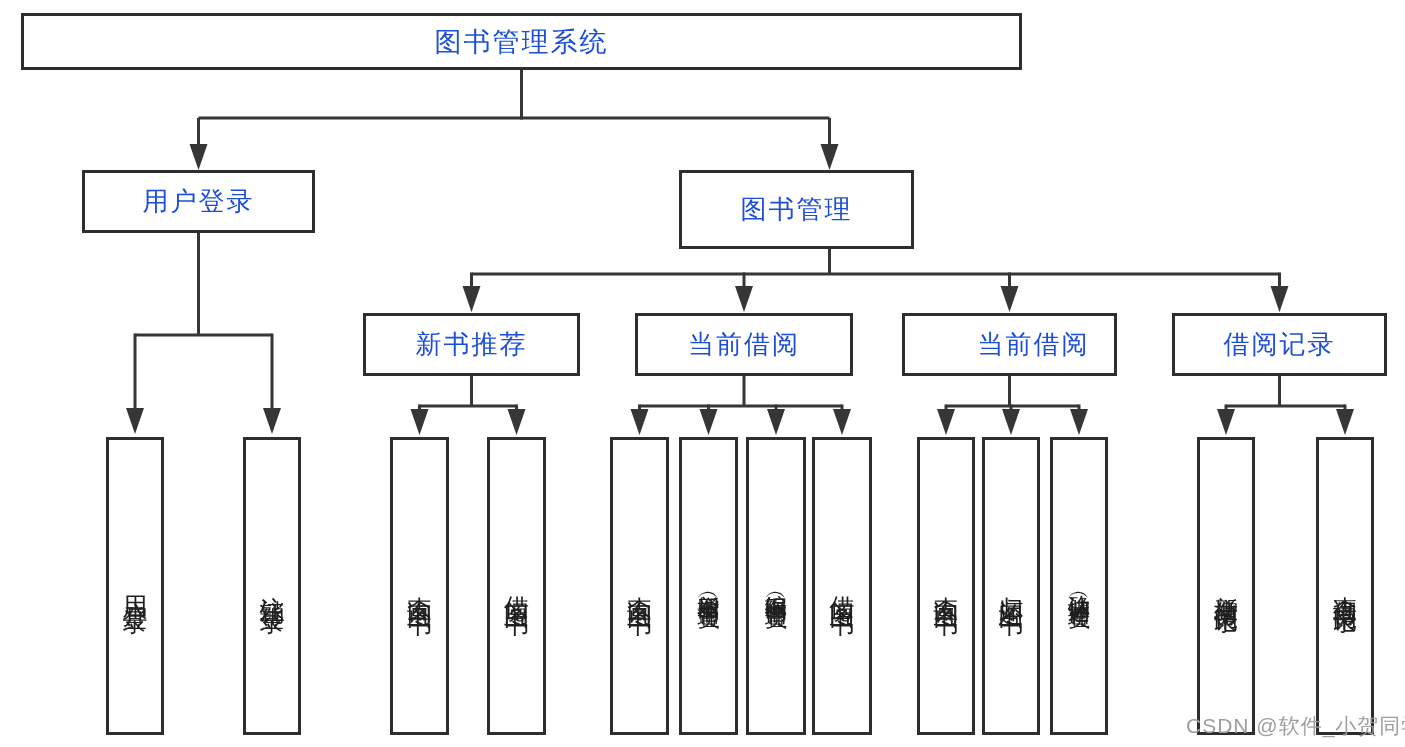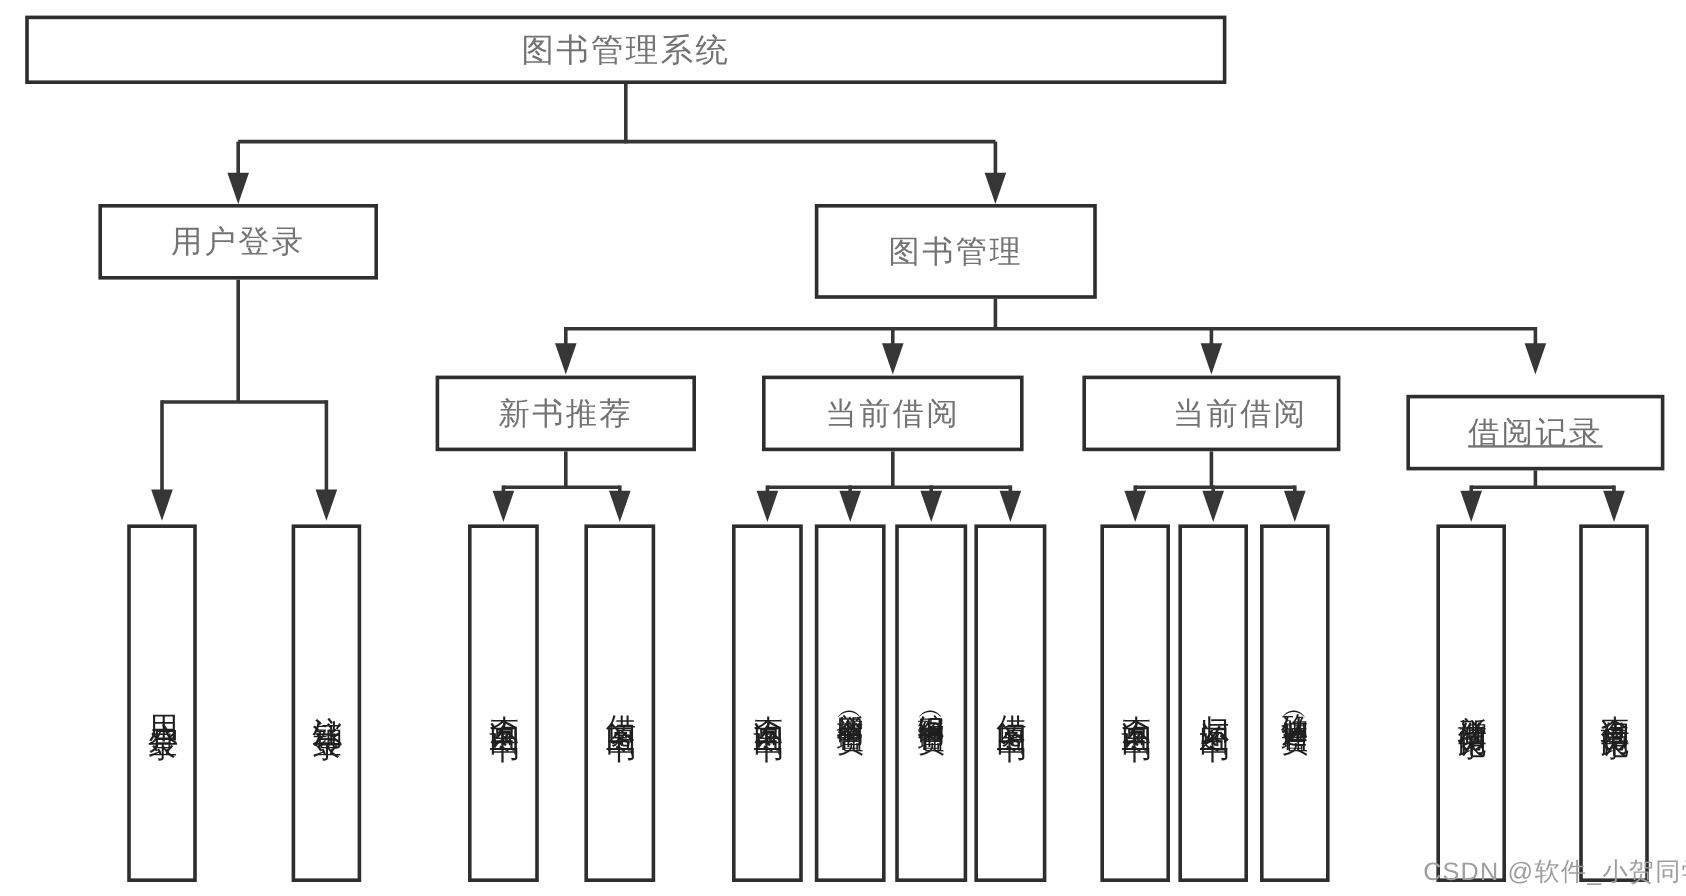--- a/index.html
+++ b/index.html
@@ -23,21 +23,21 @@
   }
   .hbox {
     position: absolute;
     box-sizing: border-box;
     background: #ffffff;
     border: 3px solid #2e2e2e;
     display: flex;
     align-items: center;
     justify-content: center;
     font-size: 26px;
-    color: #737373;
+    color: #1d4ed8;
     letter-spacing: 2px;
     white-space: nowrap;
     z-index: 2;
   }
   .hbox.root { font-size: 27px; }
   .vbox {
     position: absolute;
     box-sizing: border-box;
     background: #ffffff;
     border: 3px solid #2e2e2e;
@@ -151,21 +151,21 @@
 
   <div class="hbox" style="left:363px; top:313px; width:217px; height:63px;">
     <span>新书推荐</span>
   </div>
   <div class="hbox" style="left:635px; top:313px; width:218px; height:63px;">
     <span>当前借阅</span>
   </div>
   <div class="hbox" style="left:902px; top:313px; width:215px; height:63px;padding-left:48px;">
     <span>当前借阅</span>
   </div>
-  <div class="hbox" style="left:1172px; top:329px; width:215px; height:63px;text-decoration:underline;">
+  <div class="hbox" style="left:1172px; top:313px; width:215px; height:63px;">
     <span>借阅记录</span>
   </div>
 
   <div class="vbox" style="left:106px;">
     <span>用户登录</span>
   </div>
   <div class="vbox" style="left:243px;">
     <span>注销登录</span>
   </div>
 

